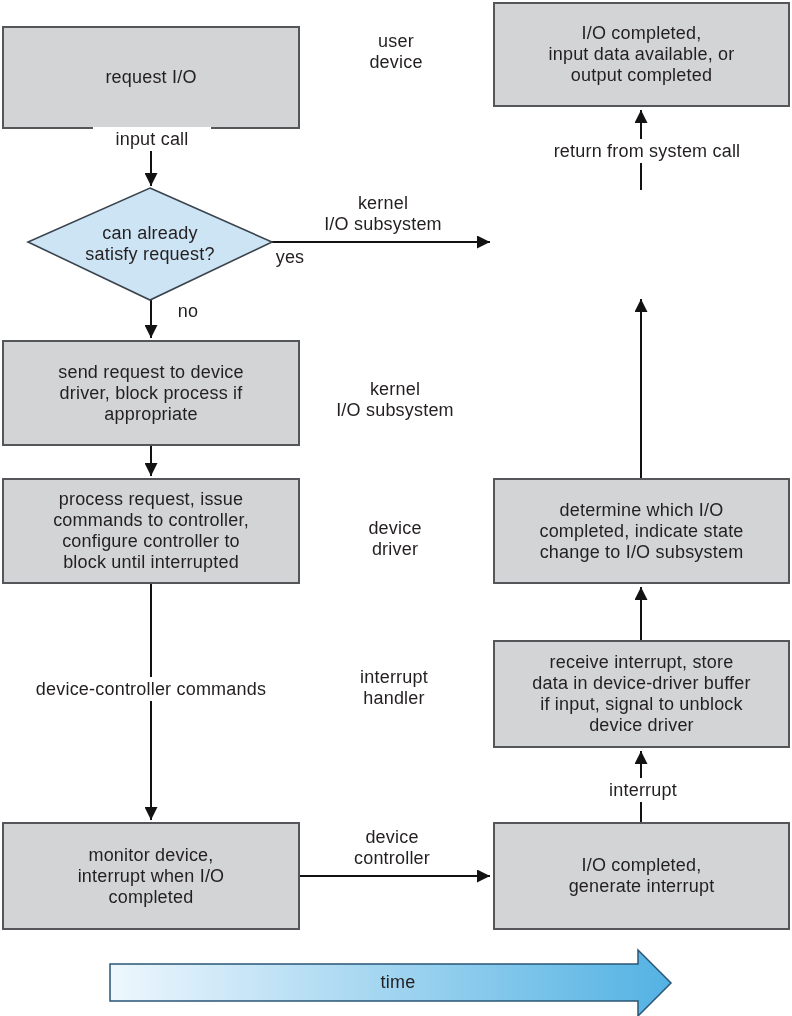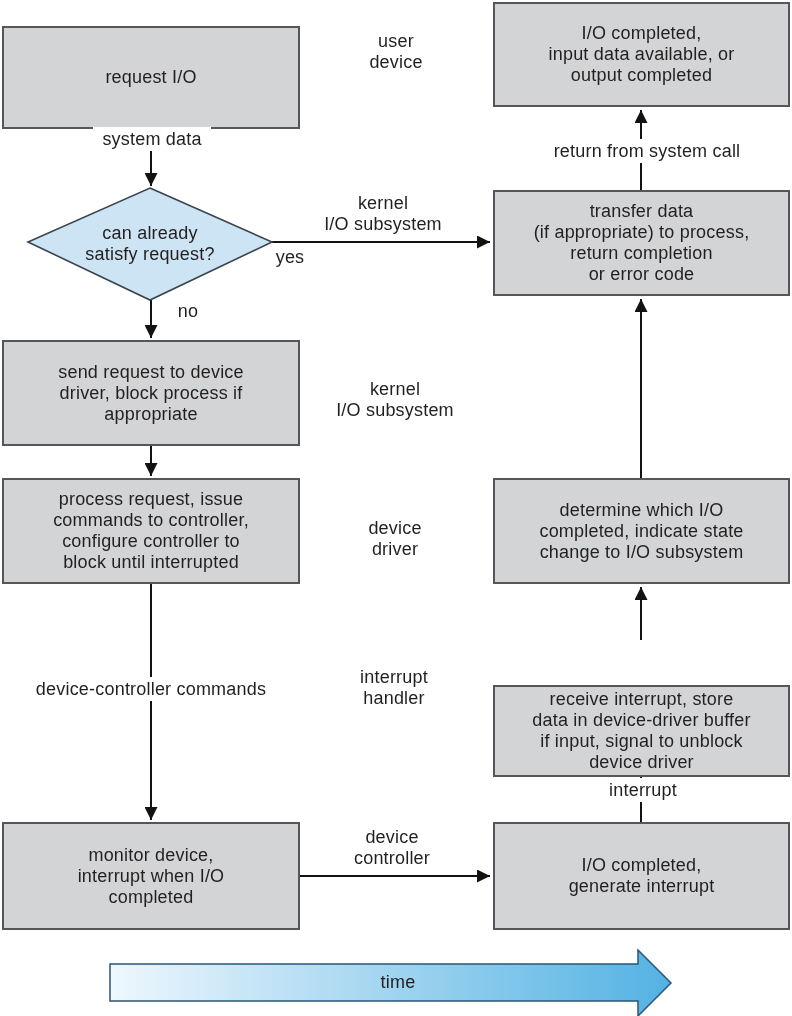--- a/index.html
+++ b/index.html
@@ -97,30 +97,26 @@
 block until interrupted</div>
 
   <div class="node" style="left:2px;top:822px;width:298px;height:108px;">monitor device,
 interrupt when I/O
 completed</div>
 
   <div class="node" style="left:493px;top:2px;width:297px;height:105px;">I/O completed,
 input data available, or
 output completed</div>
 
-  <div class="node" style="left:493px;top:190px;width:297px;height:106px;">transfer data
-(if appropriate) to process,
-return completion
-or error code</div>
 
   <div class="node" style="left:493px;top:478px;width:297px;height:106px;">determine which I/O
 completed, indicate state
 change to I/O subsystem</div>
 
-  <div class="node" style="left:493px;top:640px;width:297px;height:92px;margin-top:45px;">receive interrupt, store
+  <div class="node" style="left:493px;top:640px;width:297px;height:108px;">receive interrupt, store
 data in device-driver buffer
 if input, signal to unblock
 device driver</div>
 
   <div class="node" style="left:493px;top:822px;width:297px;height:108px;">I/O completed,
 generate interrupt</div>
 
   <div class="lane-label" style="left:336px;top:29px;width:120px;height:46px;">user
 device</div>
 
@@ -132,21 +128,21 @@
 
   <div class="lane-label" style="left:335px;top:516px;width:120px;height:46px;">device
 driver</div>
 
   <div class="lane-label" style="left:334px;top:665px;width:120px;height:46px;">interrupt
 handler</div>
 
   <div class="lane-label" style="left:332px;top:825px;width:120px;height:46px;">device
 controller</div>
 
-  <div class="edge-label masked" style="left:93px;top:127px;width:118px;height:24px;">system data</div>
+  <div class="edge-label masked" style="left:93px;top:127px;width:118px;height:24px;">input call</div>
 
   <div class="edge-label" style="left:268px;top:246px;width:44px;height:22px;">yes</div>
 
   <div class="edge-label" style="left:170px;top:300px;width:36px;height:22px;">no</div>
 
   <div class="edge-label masked" style="left:14px;top:677px;width:274px;height:24px;">device-controller commands</div>
 
   <div class="edge-label masked" style="left:540px;top:139px;width:214px;height:24px;">return from system call</div>
 
   <div class="edge-label masked" style="left:597px;top:778px;width:92px;height:24px;">interrupt</div>

